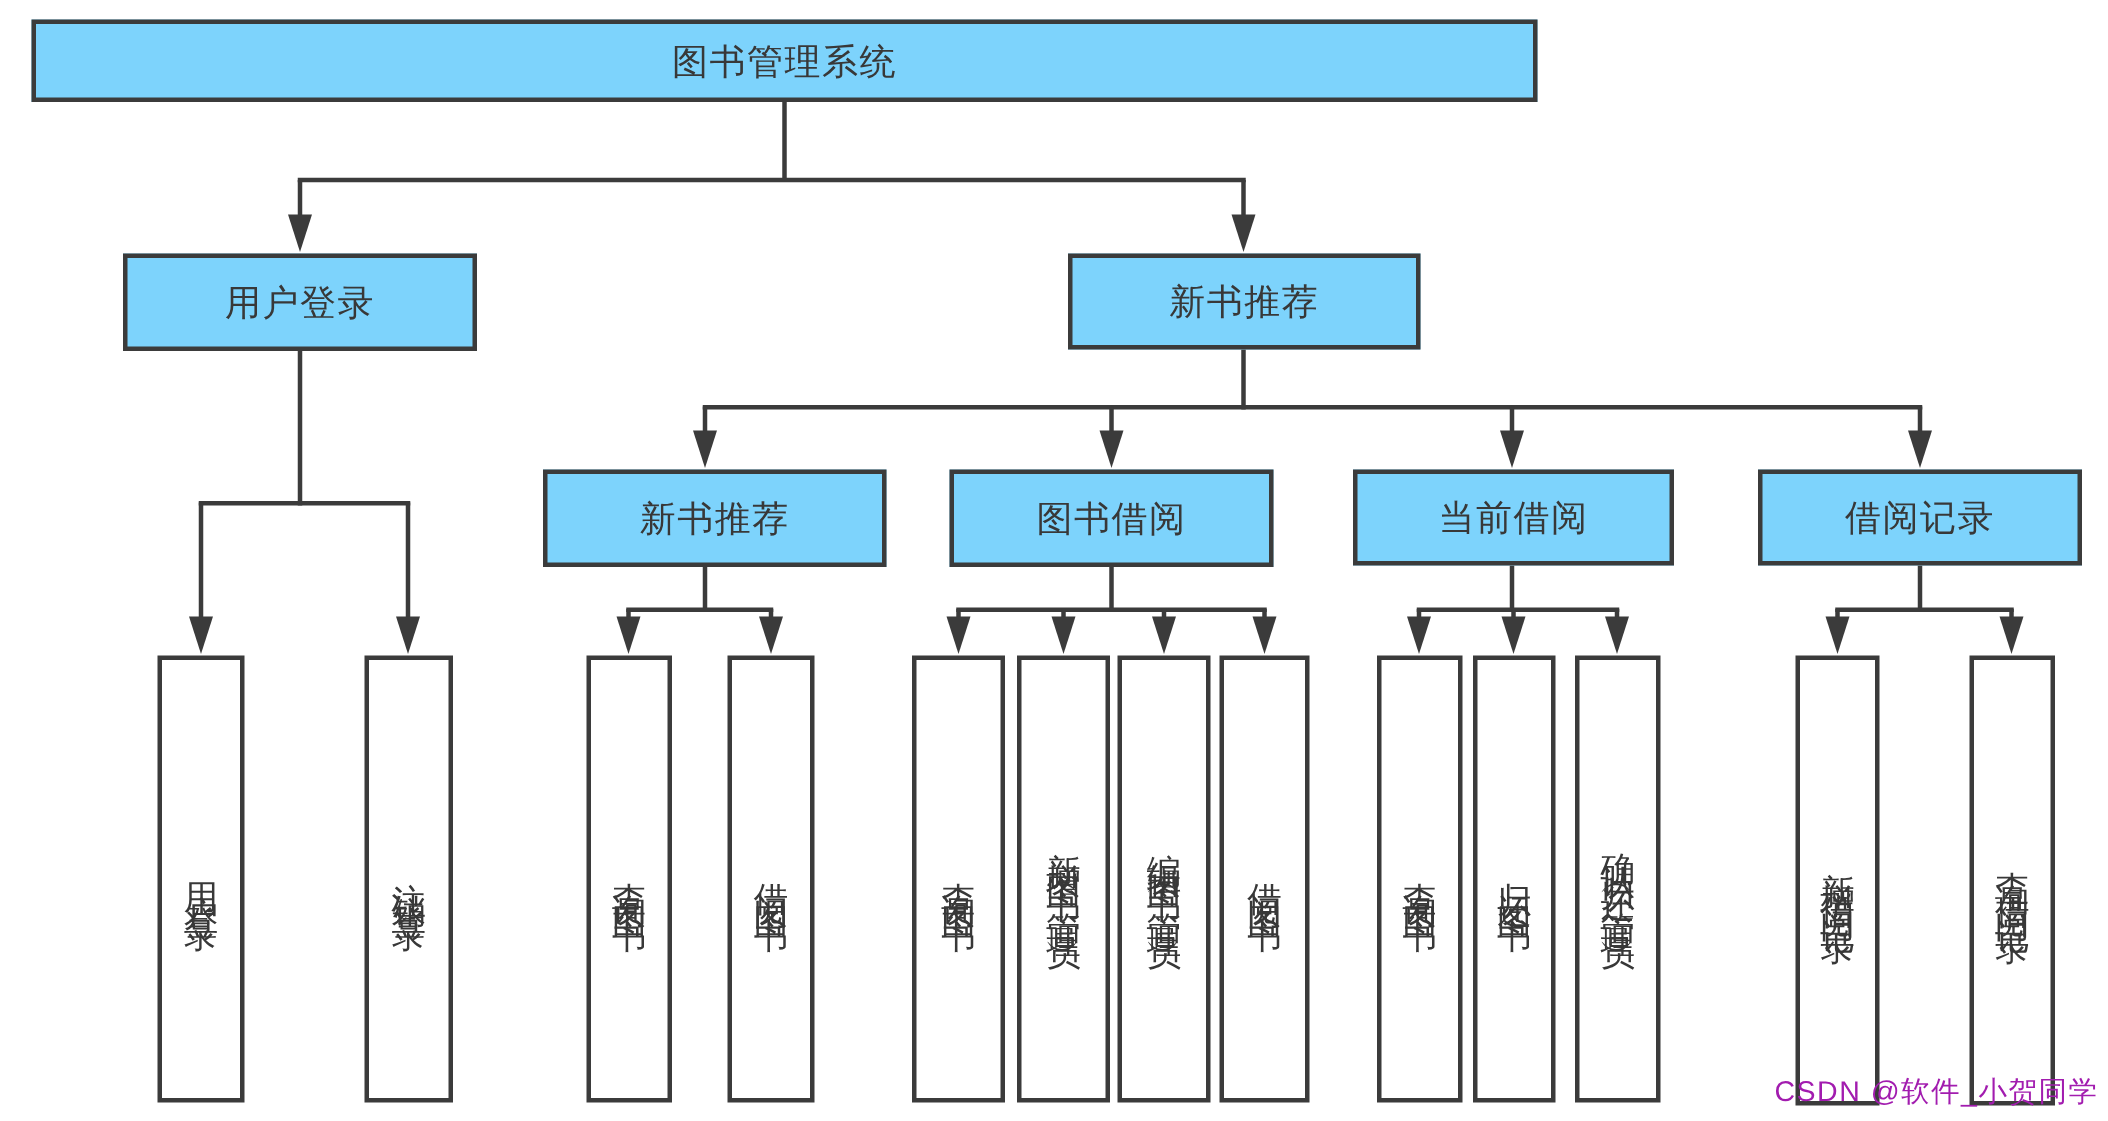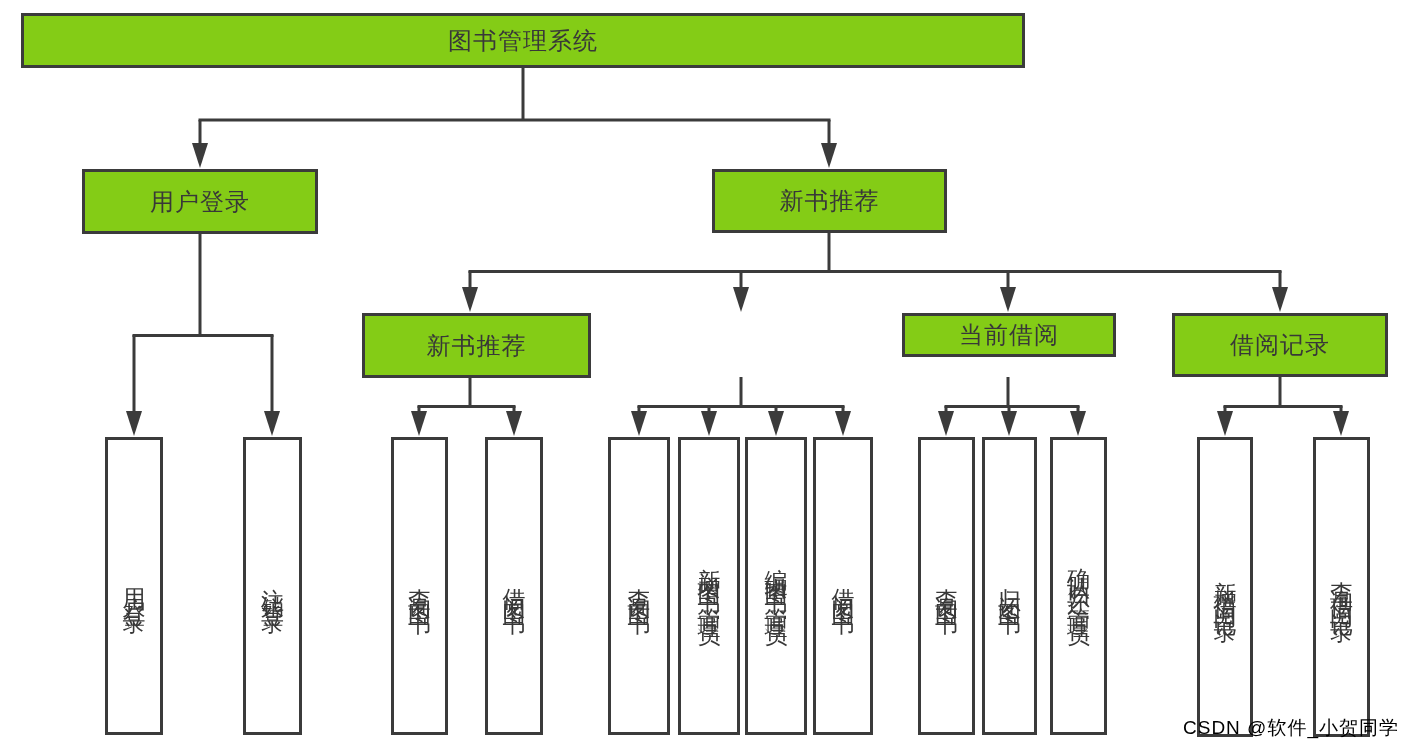--- a/index.html
+++ b/index.html
@@ -8,21 +8,21 @@
     width:1405px;height:747px;
     background:#ffffff;
     font-family:"Liberation Sans",sans-serif;
     overflow:hidden;
   }
   .canvas svg{position:absolute;left:0;top:0;}
   .hbox{
     position:absolute;
     box-sizing:border-box;
     border:3px solid #3b3b3b;
-    background:#84cc16;
+    background:#7dd3fc;
     display:flex;align-items:center;justify-content:center;
     font-size:24px;color:#383838;
     letter-spacing:1px;
     white-space:nowrap;
   }
   .vbox{
     position:absolute;
     box-sizing:border-box;
     border:3px solid #3b3b3b;
     background:#ffffff;
@@ -32,21 +32,21 @@
     writing-mode:vertical-rl;
     text-orientation:mixed;
     font-size:23px;color:#383838;
     letter-spacing:8px;
     line-height:1;
   }
   .watermark{
     position:absolute;
     left:1183px;top:715px;
     font-size:19px;
-    color:#000000;
+    color:#a21caf;
     letter-spacing:1px;
     white-space:nowrap;
     z-index:5;
   }
 </style>
 </head>
 <body>
 
 <div class="canvas">
 
@@ -123,21 +123,24 @@
   <div class="hbox" style="left:82px;top:169px;width:236px;height:65px">
     <span>用户登录</span>
   </div>
   <div class="hbox" style="left:712px;top:169px;width:235px;height:64px">
     <span>新书推荐</span>
   </div>
 
   <div class="hbox" style="left:362px;top:313px;width:229px;height:65px">
     <span>新书推荐</span>
   </div>
-  <div class="hbox" style="left:902px;top:313px;width:214px;height:44px">
+  <div class="hbox" style="left:633px;top:313px;width:216px;height:65px">
+    <span>图书借阅</span>
+  </div>
+  <div class="hbox" style="left:902px;top:313px;width:214px;height:64px">
     <span>当前借阅</span>
   </div>
   <div class="hbox" style="left:1172px;top:313px;width:216px;height:64px">
     <span>借阅记录</span>
   </div>
 
   <div class="vbox" style="left:105px;top:437px;width:58px;height:298px">
     <span class="vtext">用户登录</span>
   </div>
   <div class="vbox" style="left:243px;top:437px;width:59px;height:298px">

